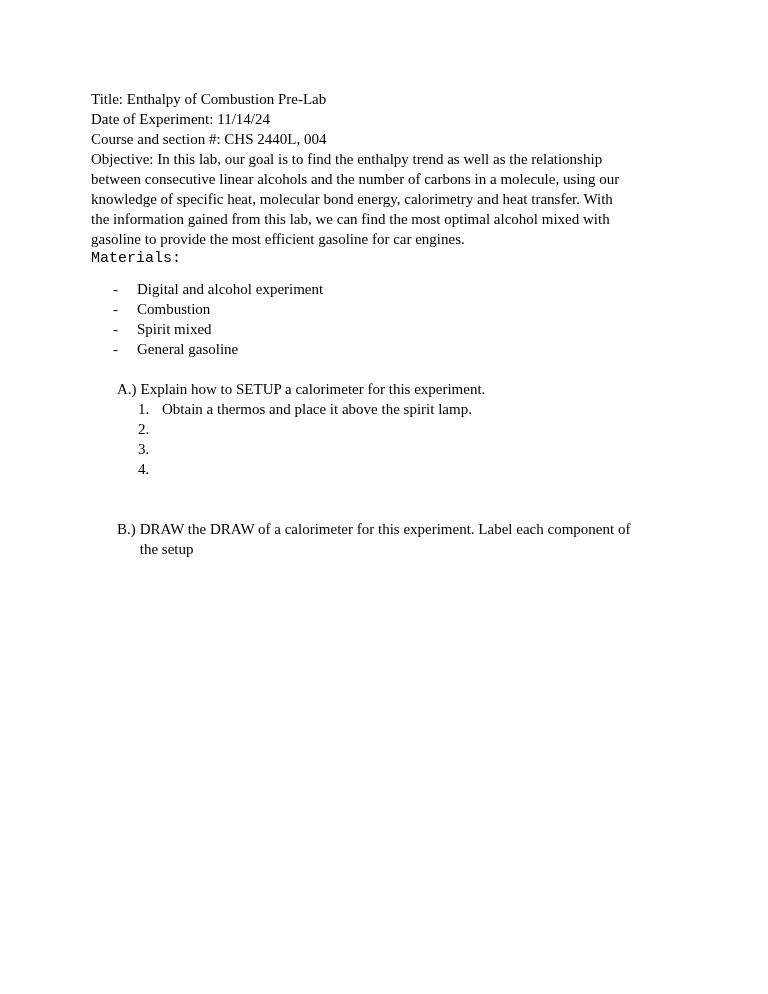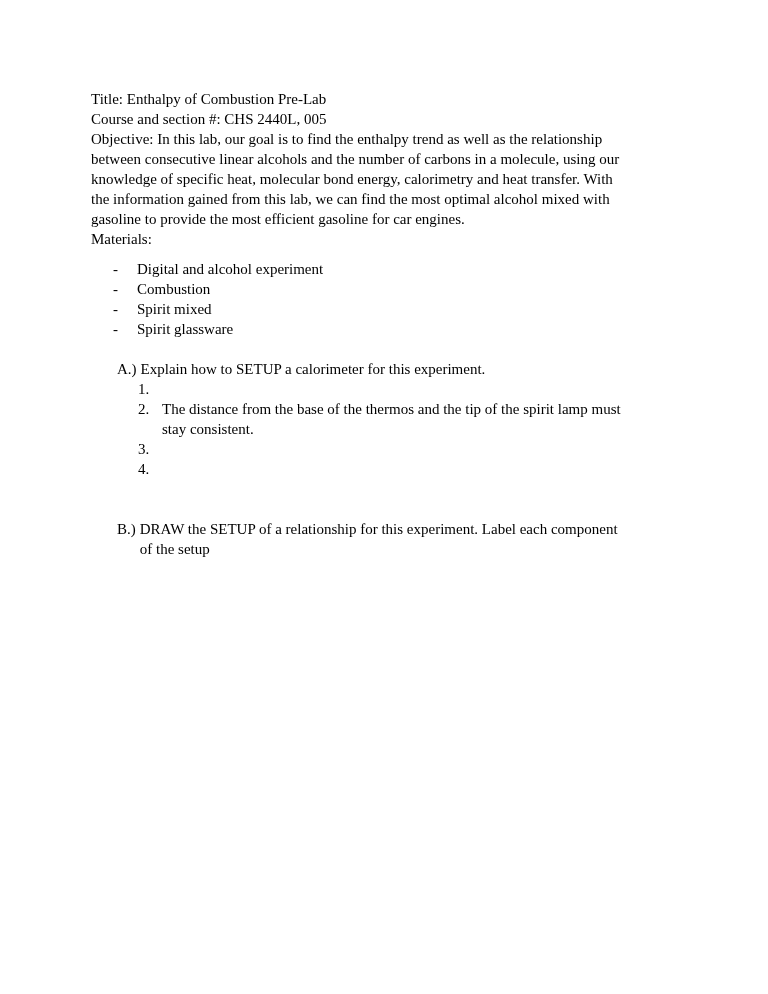--- a/index.html
+++ b/index.html
@@ -22,21 +22,21 @@
   }
   .page p { margin: 0; }
 
   
   .hp { margin: 0 0 10px 0; }
 
   
   .objective { margin: 41px 0 0 0; }
 
   
-  .materials-heading { margin: 40px 0 0 0; }
+  .materials-heading { margin: 40px 0 0 0; font-family: Liberation Mono, monospace; }
   .mat-list { margin-top: 10px; }
   .mat-item { display: flex; }
   .mat-item .dash {
     flex: none;
     margin-left: 22px;
     width: 24px;
   }
   .mat-item .mat-text { flex: 1; }
 
   
@@ -55,65 +55,66 @@
 
   
   .qb { margin-top: 40px; }
 </style>
 </head>
 <body>
 
 <div class="page">
 
   <p class="hp">Title: Enthalpy of Combustion Pre-Lab</p>
-  <p class="hp">Course and section #: CHS 2440L, 005</p>
+  <p class="hp">Date of Experiment: 11/14/24</p>
+  <p class="hp">Course and section #: CHS 2440L, 004</p>
 
   <p class="objective">Objective: In this lab, our goal is to find the enthalpy trend as well as the relationship between consecutive linear alcohols and the number of carbons in a molecule, using our knowledge of specific heat, molecular bond energy, calorimetry and heat transfer. With the information gained from this lab, we can find the most optimal alcohol mixed with gasoline to provide the most efficient gasoline for car engines.</p>
 
   <p class="materials-heading">Materials:</p>
 
   <div class="mat-list">
     <div class="mat-item">
       <span class="dash">-</span>
       <span class="mat-text">Digital and alcohol experiment</span>
     </div>
     <div class="mat-item">
       <span class="dash">-</span>
       <span class="mat-text">Combustion</span>
     </div>
     <div class="mat-item">
       <span class="dash">-</span>
       <span class="mat-text">Spirit mixed</span>
     </div>
     <div class="mat-item">
       <span class="dash">-</span>
-      <span class="mat-text">Spirit glassware</span>
+      <span class="mat-text">General gasoline</span>
     </div>
   </div>
 
   <div class="qa">
     <div class="q-head">
       <span class="q-label">A.)</span>
       <span class="q-text">Explain how to SETUP a calorimeter for this experiment.</span>
     </div>
     <div class="steps">
       <div class="step">
         <span class="num">1.</span>
+        <div class="step-text">Obtain a thermos and place it above the spirit lamp.</div>
       </div>
       <div class="step">
         <span class="num">2.</span>
-        <div class="step-text">The distance from the base of the thermos and the tip of the spirit lamp must stay consistent.</div>
       </div>
       <div class="step">
         <span class="num">3.</span>
       </div>
       <div class="step">
         <span class="num">4.</span>
       </div>
     </div>
   </div>
 
   <div class="qb q-head">
     <span class="q-label">B.)</span>
-    <span class="q-text">DRAW the SETUP of a relationship for this experiment. Label each component of the setup</span>
+    <span class="q-text">DRAW the DRAW of a calorimeter for this experiment. Label each component of the setup</span>
   </div>
 
 </div>
 
 </body></html>

